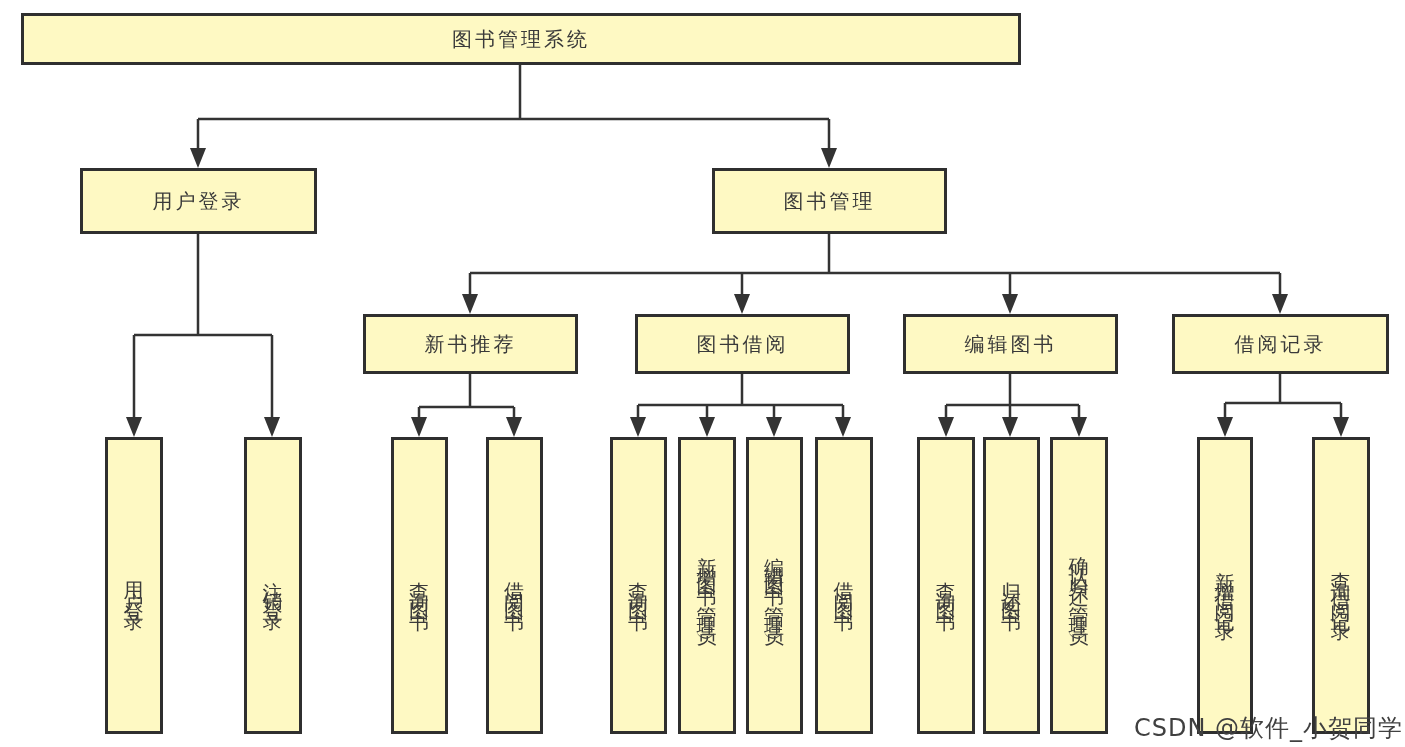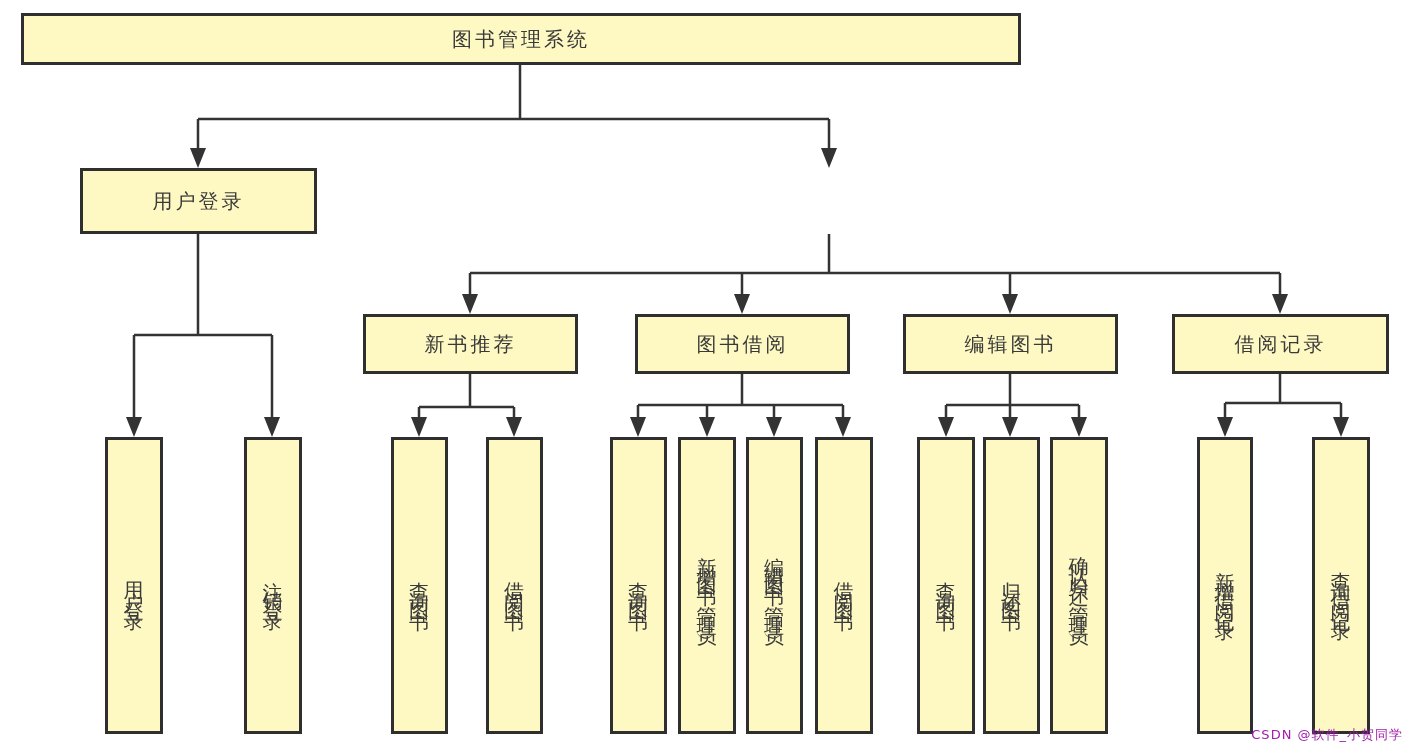--- a/index.html
+++ b/index.html
@@ -60,22 +60,22 @@
   .leaf-g3d { left: 815px;  width: 58px; }
   .leaf-g4a { left: 917px;  width: 58px; }
   .leaf-g4b { left: 983px;  width: 57px; }
   .leaf-g4c { left: 1050px; width: 58px; }
   .leaf-g5a { left: 1197px; width: 56px; }
   .leaf-g5b { left: 1312px; width: 58px; }
   .watermark {
     position: absolute;
     right: 2px;
     bottom: 3px;
-    font-size: 13px;
-    color: #a21caf;
+    font-size: 24px;
+    color: #404040;
     letter-spacing: 1px;
     z-index: 3;
     white-space: nowrap;
   }
 </style>
 </head>
 <body>
 
 <div class="stage">
 
@@ -112,20 +112,23 @@
     <polygon fill="#333333" points="1217,417 1233,417 1225,437"></polygon>
     <polygon fill="#333333" points="1333,417 1349,417 1341,437"></polygon>
   </svg>
 
   <div class="box root-box">
     <span class="hlabel">图书管理系统</span>
   </div>
 
   <div class="box l2-user">
     <span class="hlabel">用户登录</span>
+  </div>
+  <div class="box l2-book">
+    <span class="hlabel">图书管理</span>
   </div>
 
   <div class="box l3 l3-new">
     <span class="hlabel">新书推荐</span>
   </div>
   <div class="box l3 l3-borrow">
     <span class="hlabel">图书借阅</span>
   </div>
   <div class="box l3 l3-current">
     <span class="hlabel">编辑图书</span>

